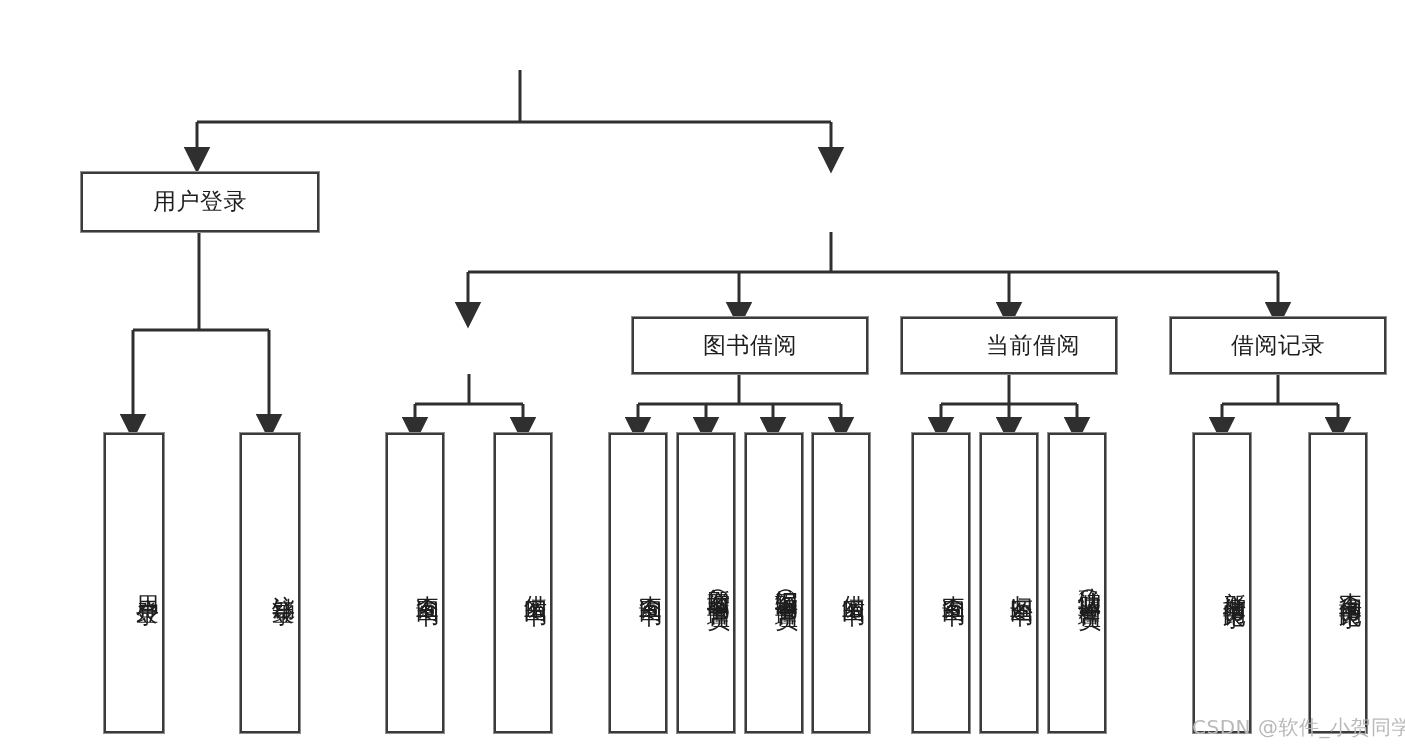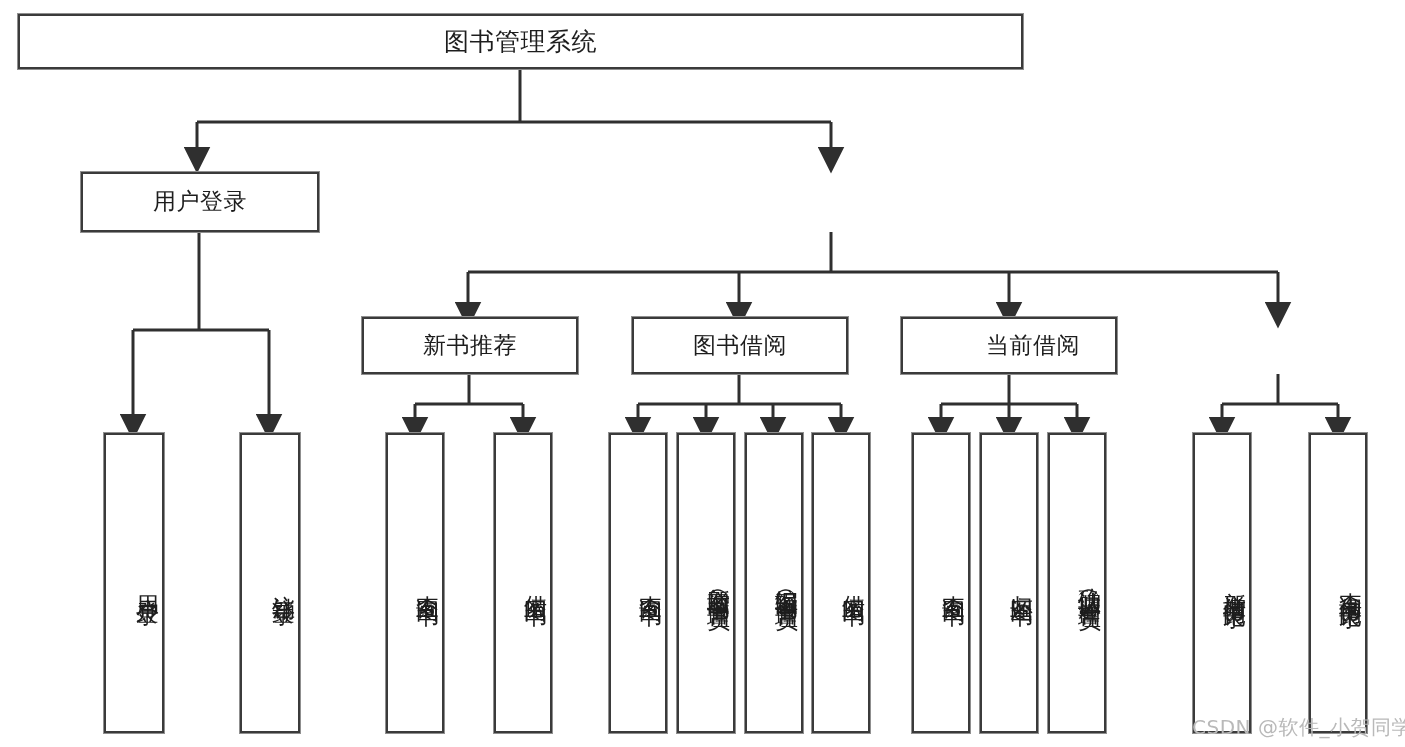--- a/index.html
+++ b/index.html
@@ -120,41 +120,38 @@
       <path d="M 1009 404 L 1009 430" marker-end="url(#arrow)"></path>
       <path d="M 1077 404 L 1077 430" marker-end="url(#arrow)"></path>
 
       <path d="M 1278 374 L 1278 404"></path>
       <path d="M 1222 404 L 1338 404"></path>
       <path d="M 1222 404 L 1222 430" marker-end="url(#arrow)"></path>
       <path d="M 1338 404 L 1338 430" marker-end="url(#arrow)"></path>
     </g>
   </svg>
 
-  <div class="node horiz" id="root-node" style="left:18px; top:14px; width:1005px; height:55px;">
-    <span>图书管理系统</span>
-  </div>
 
   <div class="node horiz" style="left:81px; top:172px; width:238px; height:60px;">
     <span>用户登录</span>
   </div>
 
 
-  <div class="node horiz" style="left:362px; top:317px; width:216px; height:57px;">
-    <span>新书推荐</span>
-  </div>
-
-  <div class="node horiz" style="left:632px; top:317px; width:216px; height:57px;">
+
+  <div class="node horiz" style="left:632px; top:317px; width:236px; height:57px;">
     <span>图书借阅</span>
   </div>
 
   <div class="node horiz" style="left:901px; top:317px; width:216px; height:57px;padding-left:48px;">
     <span>当前借阅</span>
   </div>
 
+  <div class="node horiz" style="left:1170px; top:317px; width:216px; height:57px;">
+    <span>借阅记录</span>
+  </div>
 
   <div class="node vert" style="left:104px; top:433px; width:60px; height:300px;">
     <span class="vlabel">用户登录</span>
   </div>
 
   <div class="node vert" style="left:240px; top:433px; width:60px; height:300px;">
     <span class="vlabel">注销登录</span>
   </div>
 
   <div class="node vert" style="left:386px; top:433px; width:58px; height:300px;">

